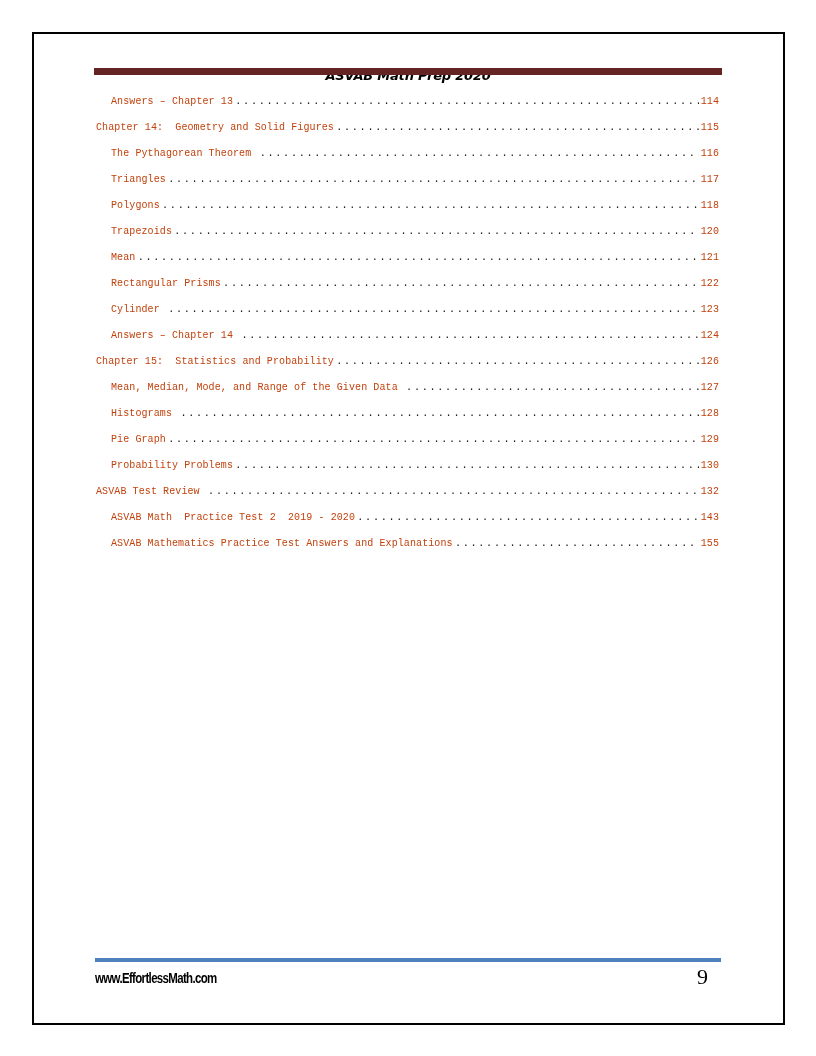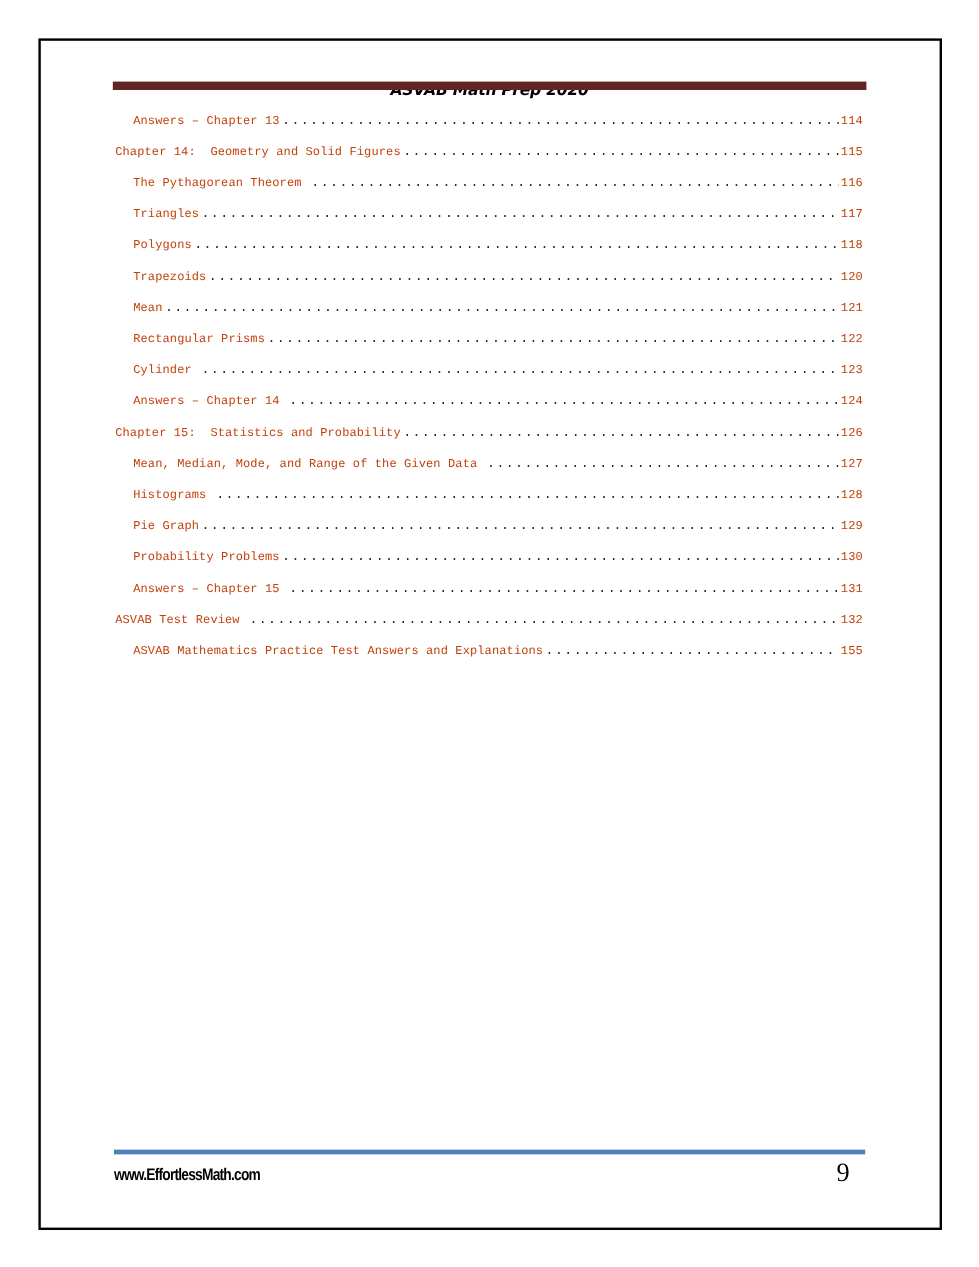--- a/index.html
+++ b/index.html
@@ -128,29 +128,29 @@
   <div class="toc-row level-2">
     <span class="toc-label">Pie Graph</span>
     <span class="toc-dots"></span>
     <span class="toc-page">129</span>
   </div>
   <div class="toc-row level-2">
     <span class="toc-label">Probability Problems</span>
     <span class="toc-dots"></span>
     <span class="toc-page">130</span>
   </div>
-  <div class="toc-row level-2">
-    <span class="toc-label">Answers – Chapter 15 </span>
-    <span class="toc-dots"></span>
-    <span class="toc-page">131</span>
-  </div>
   <div class="toc-row">
     <span class="toc-label">ASVAB Test Review </span>
     <span class="toc-dots"></span>
     <span class="toc-page">132</span>
+  </div>
+  <div class="toc-row level-2">
+    <span class="toc-label">ASVAB Math  Practice Test 2  2019 - 2020</span>
+    <span class="toc-dots"></span>
+    <span class="toc-page">143</span>
   </div>
   <div class="toc-row level-2">
     <span class="toc-label">ASVAB Mathematics Practice Test Answers and Explanations</span>
     <span class="toc-dots"></span>
     <span class="toc-page">155</span>
   </div>
 </div>
 
 <div class="footer-bar"></div>
 <div class="footer-url">www.EffortlessMath.com</div>

